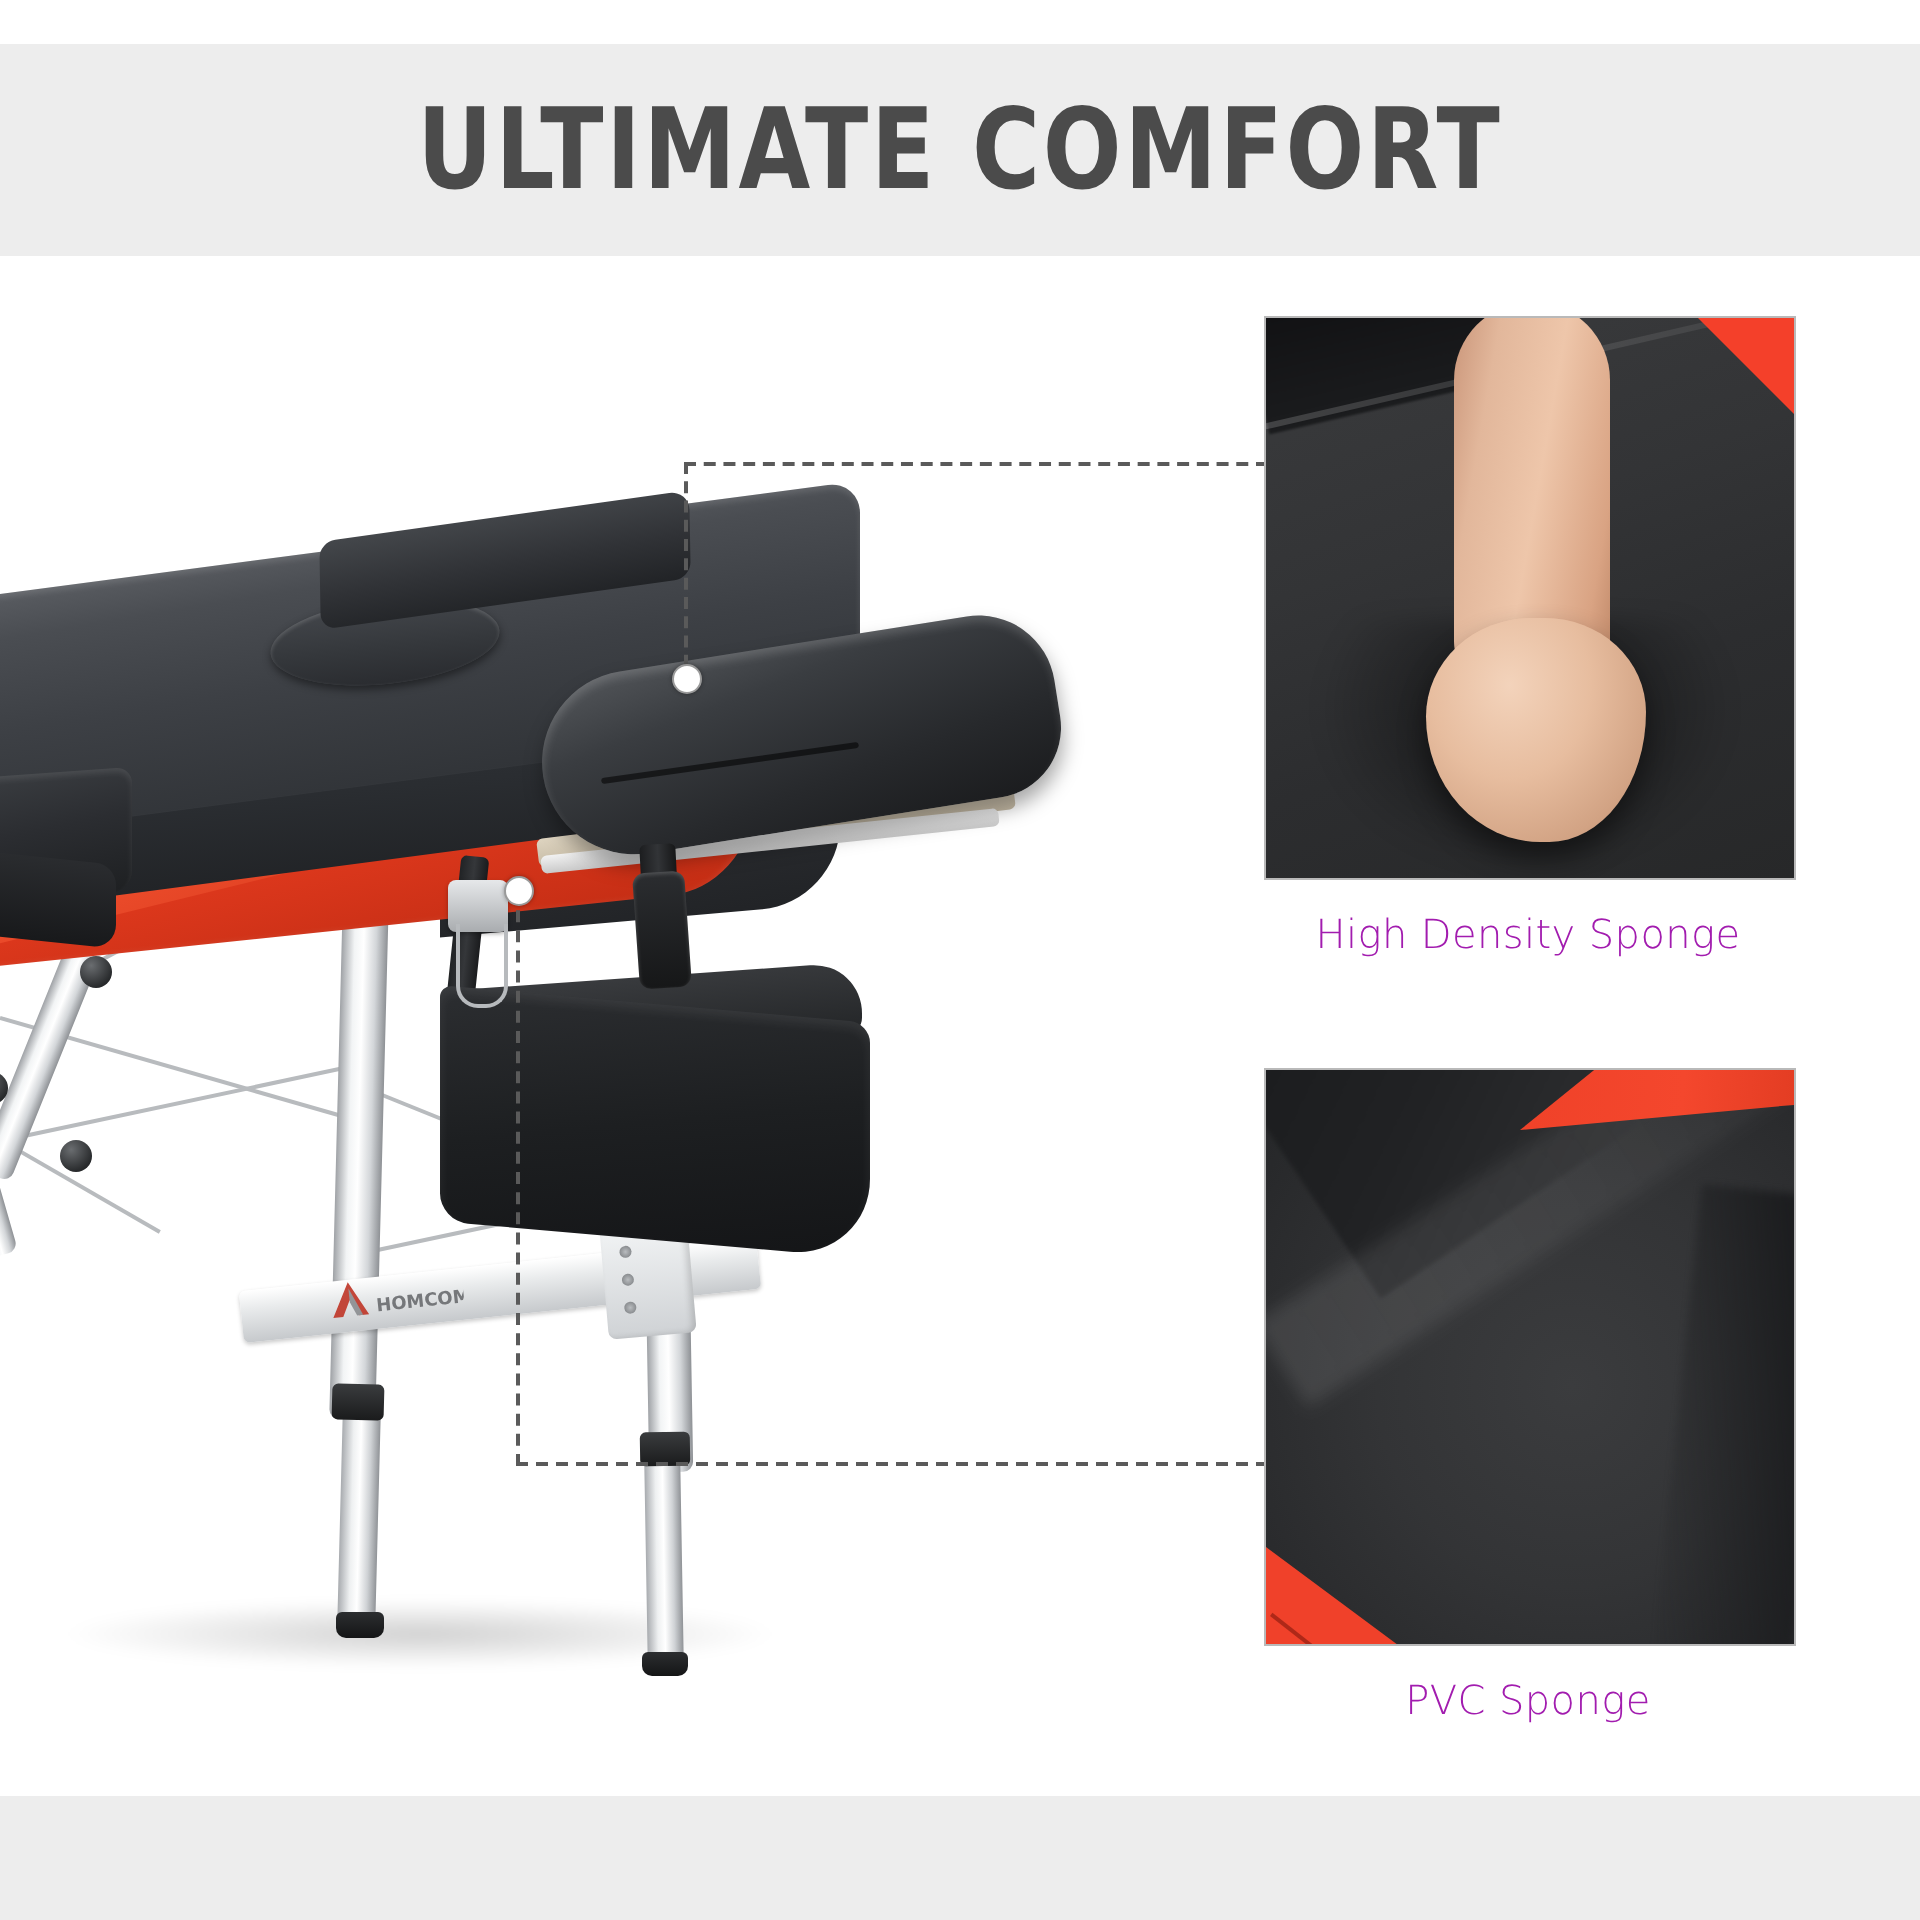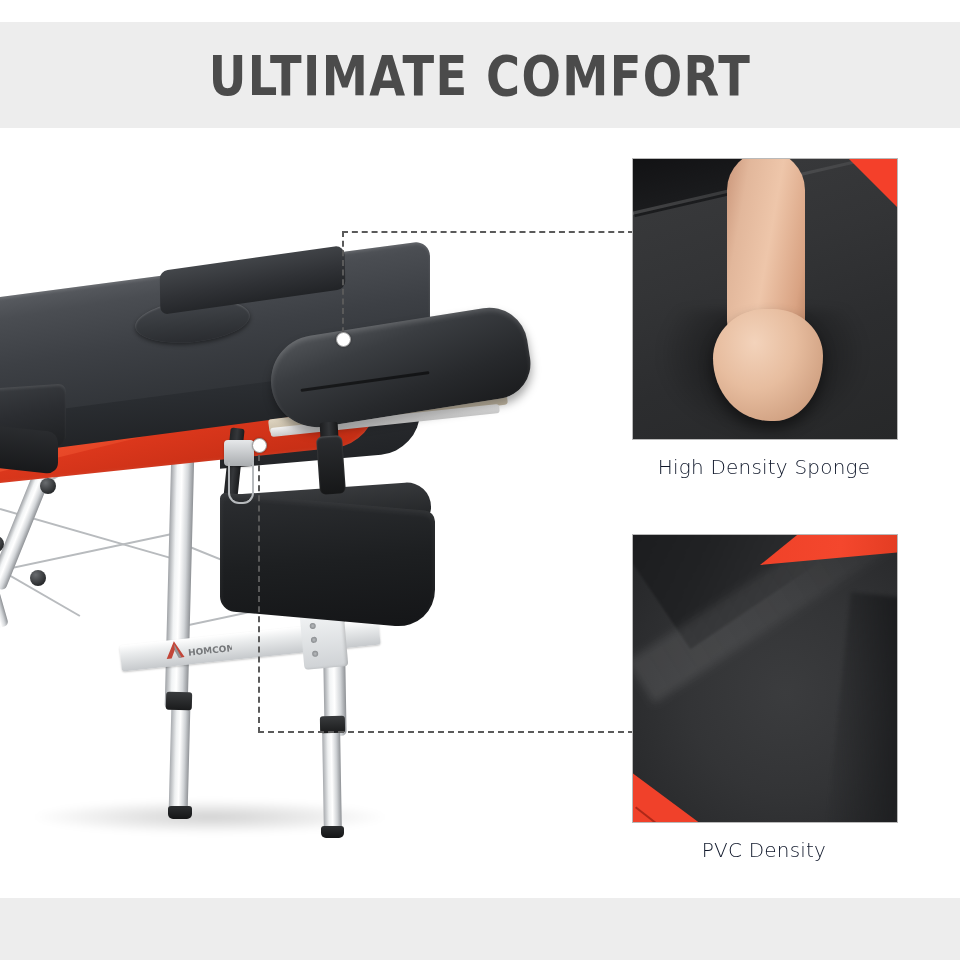--- a/index.html
+++ b/index.html
@@ -40,21 +40,21 @@
   #panel-1{left:632px;top:158px;width:264px;height:280px;}
   #panel-2{left:632px;top:534px;width:264px;height:287px;}
 
   .caption{
     position:absolute;
     width:264px;
     text-align:center;
     font-family:"DejaVu Sans","Liberation Sans",sans-serif;
     font-size:20px;
     font-weight:300;
-    color:#0f172a;
+    color:#a21caf;
     letter-spacing:.2px;
     white-space:nowrap;
   }
   #caption-1{left:632px;top:455px;}
   #caption-2{left:632px;top:838px;}
 
   
   .p1-bg{
     position:absolute;inset:0;
     background:
@@ -475,15 +475,15 @@
 
   <div class="panel" id="panel-2">
     <div class="p2-bg"></div>
     <div class="p2-fold"></div>
     <div class="p2-hi"></div>
     <div class="p2-edge-r"></div>
     <div class="p2-red-top"></div>
     <div class="p2-red-bl"></div>
     <div class="p2-red-bl-seam"></div>
   </div>
-  <div class="caption" id="caption-2">PVC Density</div>
+  <div class="caption" id="caption-2">PVC Sponge</div>
 
 </div>
 
 </body></html>

